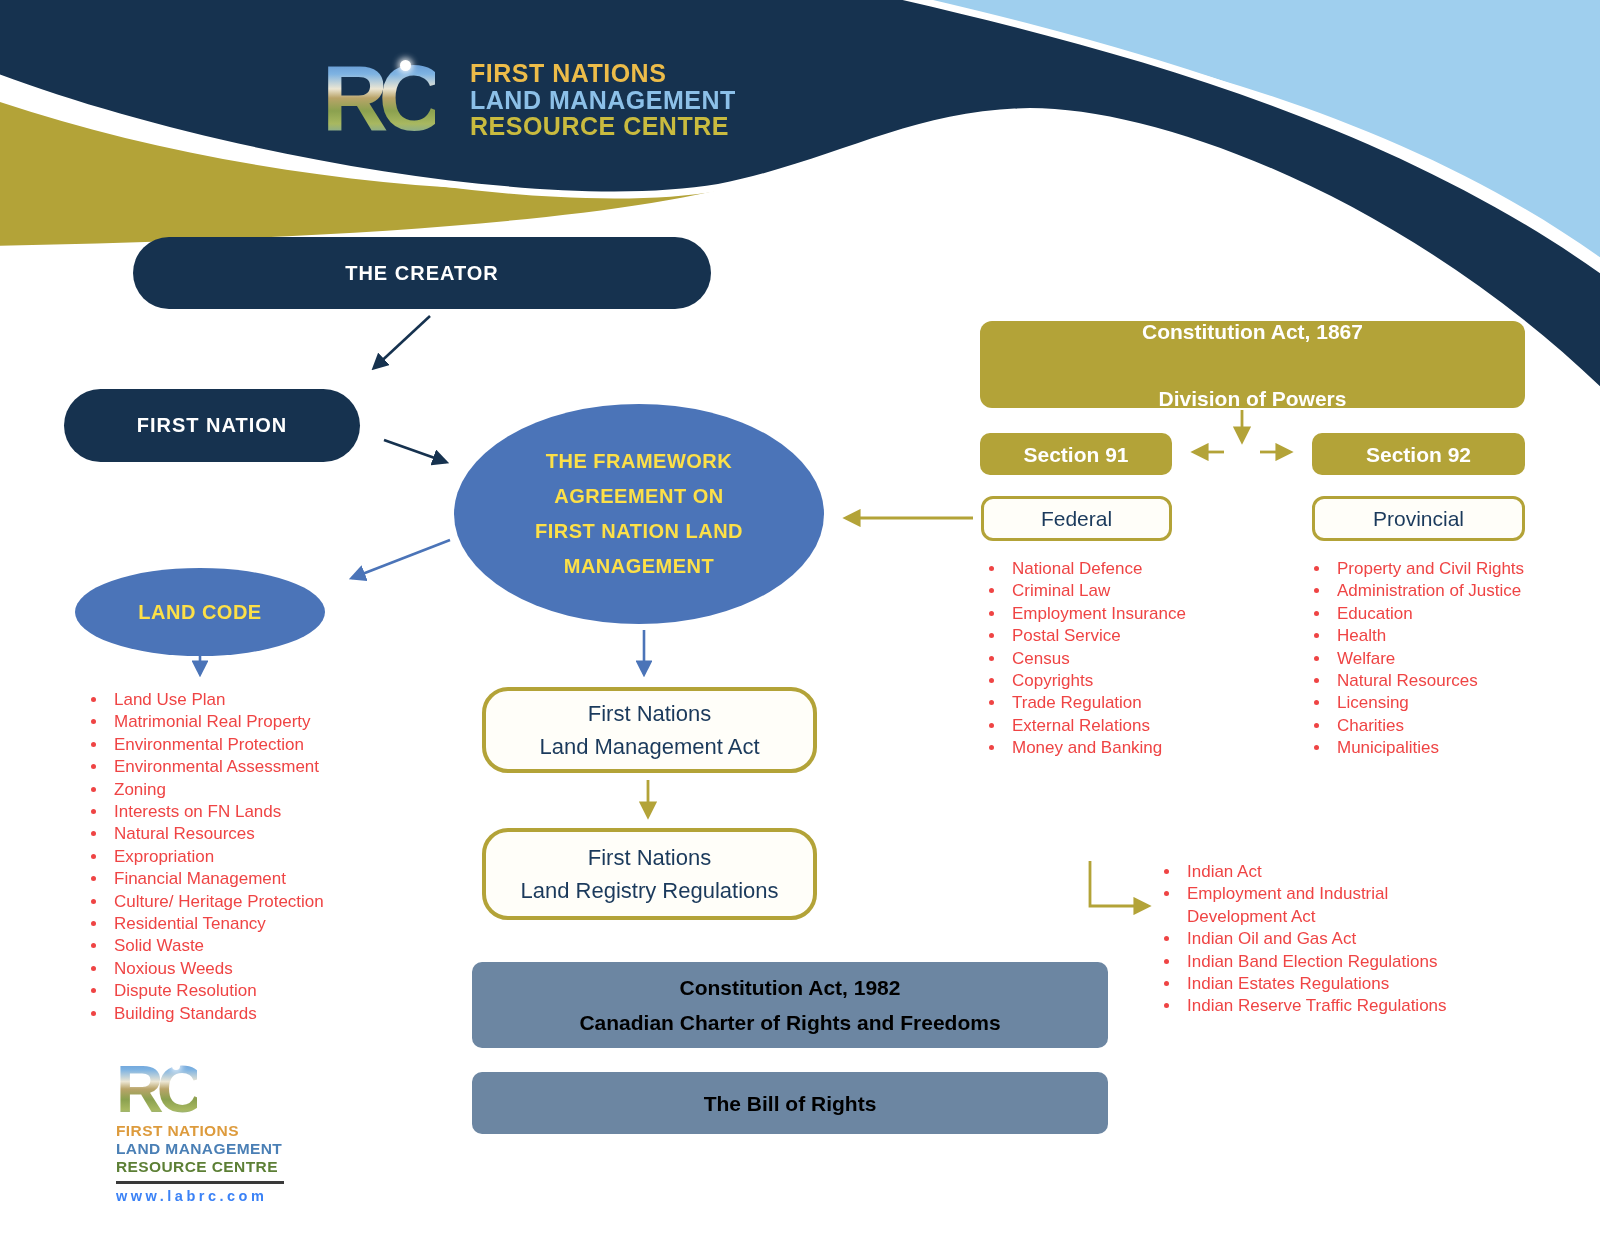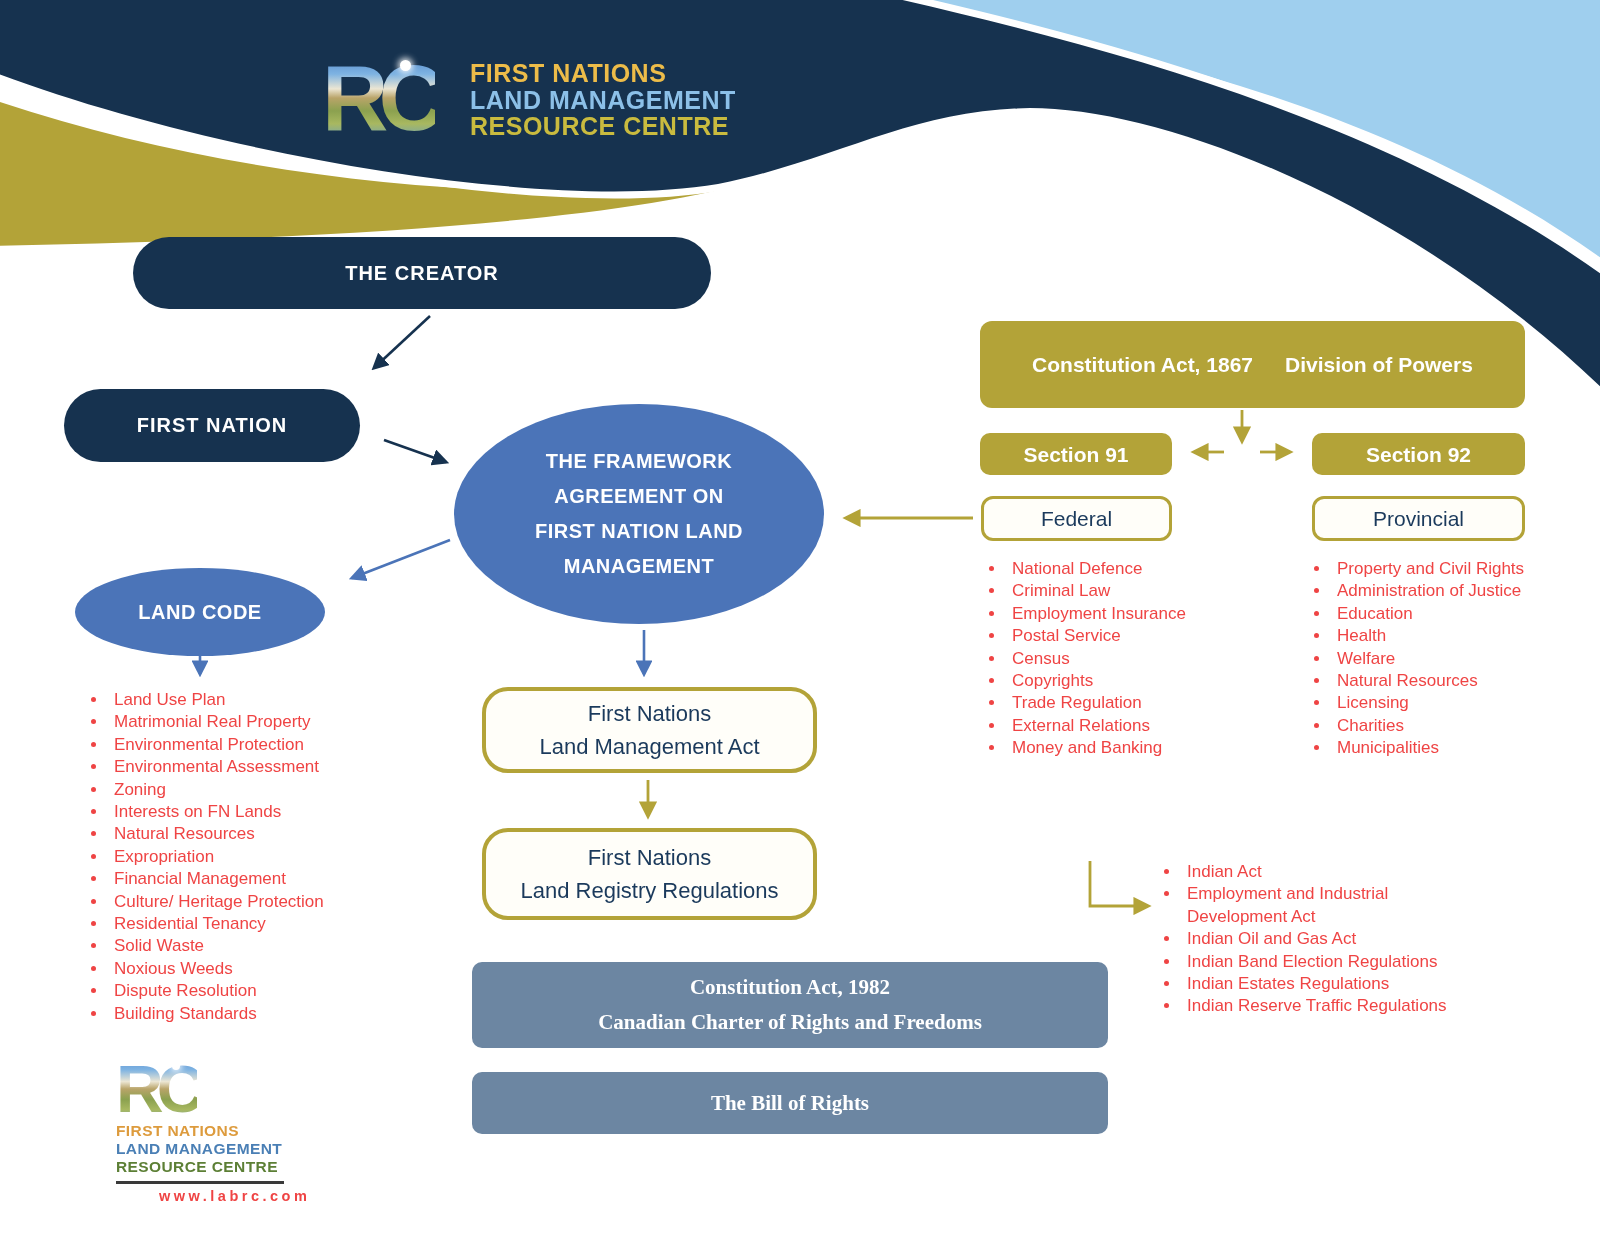--- a/index.html
+++ b/index.html
@@ -22,45 +22,45 @@
       box-shadow:0 0 6px 2px rgba(255,255,255,.9);}
   #top-logo-text{left:470px;top:60px;z-index:3;font-weight:800;font-size:25px;line-height:26.5px;letter-spacing:.5px;}
   .tl-1{color:#edbc49;} .tl-2{color:#8cc0e8;} .tl-3{color:#c9bb3f;}
 
   
   .pill{position:absolute;background:#16324f;color:#fff;font-weight:700;letter-spacing:1px;
         display:flex;align-items:center;justify-content:center;z-index:4;font-size:20px;}
   #node-creator{left:133px;top:237px;width:578px;height:72px;border-radius:36px;}
   #node-first-nation{left:64px;top:389px;width:296px;height:73px;border-radius:37px;}
 
-  .ellipse{position:absolute;background:#4b74b8;border-radius:50%;color:#ffffff;font-weight:700;
+  .ellipse{position:absolute;background:#4b74b8;border-radius:50%;color:#fde047;font-weight:700;
         display:flex;flex-direction:column;align-items:center;justify-content:center;
         text-align:center;z-index:4;letter-spacing:.5px;}
   #node-framework{left:454px;top:404px;width:370px;height:220px;font-size:20px;line-height:35px;}
   #node-land-code{left:75px;top:568px;width:250px;height:88px;font-size:20px;}
 
   .gold-box{position:absolute;background:#b3a338;color:#fff;font-weight:700;border-radius:12px;
-        display:flex;flex-direction:row;align-items:center;justify-content:center;
+        display:flex;flex-direction:column;align-items:center;justify-content:center;
         text-align:center;z-index:4;font-size:21px;line-height:35px;gap:32px;}
   #node-c1867{left:980px;top:321px;width:545px;height:87px;}
   #node-s91{left:980px;top:433px;width:192px;height:42px;border-radius:10px;}
   #node-s92{left:1312px;top:433px;width:213px;height:42px;border-radius:10px;}
 
   .outline-box{position:absolute;background:#fffef9;border:4px solid #b3a338;color:#1b3a5c;
         font-weight:400;display:flex;flex-direction:column;align-items:center;justify-content:center;
         text-align:center;z-index:4;font-size:21px;line-height:33px;box-sizing:border-box;}
   #node-federal{left:981px;top:496px;width:191px;height:45px;border-width:3px;border-radius:12px;}
   #node-provincial{left:1312px;top:496px;width:213px;height:45px;border-width:3px;border-radius:12px;}
   #node-fnlma{left:482px;top:687px;width:335px;height:86px;border-radius:26px;font-size:22px;}
   #node-fnlrr{left:482px;top:828px;width:335px;height:92px;border-radius:26px;font-size:22px;}
   #node-indians{left:973px;top:783px;width:300px;height:79px;border-radius:20px;font-size:21px;line-height:31px;}
 
-  .bluegray-box{position:absolute;background:#6c86a2;color:#ffffff;font-weight:700;border-radius:10px;
+  .bluegray-box{position:absolute;background:#6c86a2;color:#000000;font-weight:700;border-radius:10px;
         display:flex;flex-direction:column;align-items:center;justify-content:center;
-        text-align:center;z-index:4;font-size:21px;line-height:35px;font-family:Liberation Serif, serif;}
+        text-align:center;z-index:4;font-size:21px;line-height:35px;}
   #node-c1982{left:472px;top:962px;width:636px;height:86px;}
   #node-bill{left:472px;top:1072px;width:636px;height:62px;}
 
   
   .blist{position:absolute;margin:0;color:#ef4444;font-size:17px;line-height:22.4px;
         padding-left:26px;z-index:4;list-style:disc;}
   .blist li{padding-left:6px;}
   #list-land-code{left:82px;top:689px;width:300px;}
   #list-federal{left:980px;top:558px;width:280px;}
   #list-provincial{left:1305px;top:558px;width:280px;}
@@ -68,21 +68,21 @@
 
   
   #arrow-svg{position:absolute;left:0;top:0;z-index:2;}
 
   
   #footer-logo{left:116px;top:1056px;z-index:3;width:230px;}
   #footer-logo .rc-mono{font-size:66px;letter-spacing:-7px;}
   .fl-line{font-weight:800;font-size:15.5px;line-height:18px;letter-spacing:.4px;}
   .fl-1{color:#dd9b3d;} .fl-2{color:#4a7fb5;} .fl-3{color:#5c7f35;}
   .fl-divider{width:168px;height:2.5px;background:#3a3a3a;margin:5px 0 4px 0;}
-  .fl-url{color:#ef4444;font-weight:700;font-size:14.5px;letter-spacing:3.5px;margin-left:43px;}
+  .fl-url{color:#3b82f6;font-weight:700;font-size:14.5px;letter-spacing:3.5px;}
 </style>
 </head>
 <body>
 
 <div id="stage">
 
   <svg id="wave-svg" width="1600" height="430" viewBox="0 0 1600 430" aria-hidden="true">
 
     <path d="M 836,-12 L 1612,-12 L 1612,266 C 1390,102 1085,34 836,-2 Z" fill="#9fcfee"></path>
 

